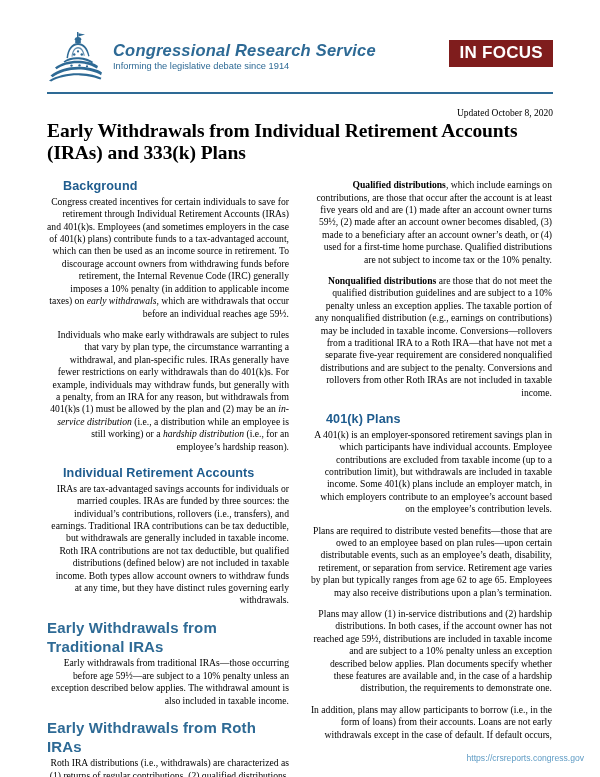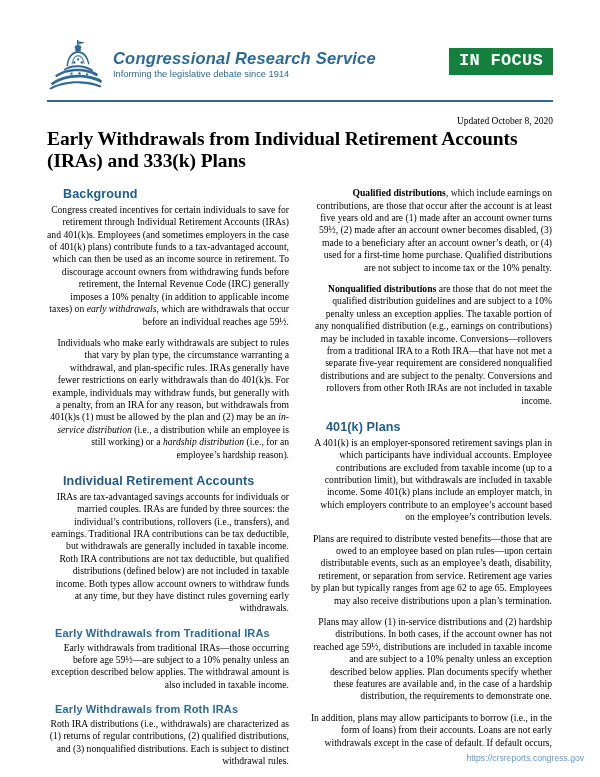--- a/index.html
+++ b/index.html
@@ -13,21 +13,21 @@
     font-family: "Liberation Serif", serif;
     color: #000000;
     position: relative;
     overflow: hidden;
   }
   .page {
     width: 600px;
     height: 777px;
     position: relative;
     box-sizing: border-box;
-    padding: 8px 47px;
+    padding: 0 47px;
   }
 
   
   .masthead {
     position: relative;
     height: 48px;
     padding-top: 36px;
     display: flex;
     align-items: flex-start;
   }
@@ -57,23 +57,23 @@
   .brand-tag {
     font-family: "Liberation Sans", sans-serif;
     font-size: 9.3px;
     color: #2E6A95;
     line-height: 1.2;
     margin-top: 2px;
     white-space: nowrap;
   }
   .infocus {
     flex: 0 0 auto;
-    background: #15803d;
+    background: #7f1d1d;
     color: #ffffff;
-    font-family: Liberation Mono, monospace;
+    font-family: Liberation Sans, sans-serif;
     font-weight: bold;
     font-size: 17px;
     letter-spacing: 0.3px;
     padding: 3px 10px 4px 10px;
     margin-top: 4px;
     line-height: 1.15;
   }
   .rule {
     height: 1.5px;
     background: #2E6A95;
@@ -112,23 +112,23 @@
     font-size: 12.6px;
     color: #1F5C8E;
     margin: 0 0 1px 16px;
     line-height: 1.25;
     letter-spacing: 0.1px;
   }
   h2.sec.spaced { margin-top: 13px; }
   h3.sub {
     font-family: "Liberation Sans", sans-serif;
     font-weight: bold;
-    font-size: 11px;
+    font-size: 15px;
     color: #2E6A95;
-    margin: 12px 0 1px 8px;
+    margin: 12px 0 1px 0;
     line-height: 1.25;
     letter-spacing: 0.15px;
   }
   p.body {
     font-family: "Liberation Serif", serif;
     font-size: 9.65px;
     line-height: 1.285;
     margin: 0 0 9px 0;
     text-align: right;
   }

